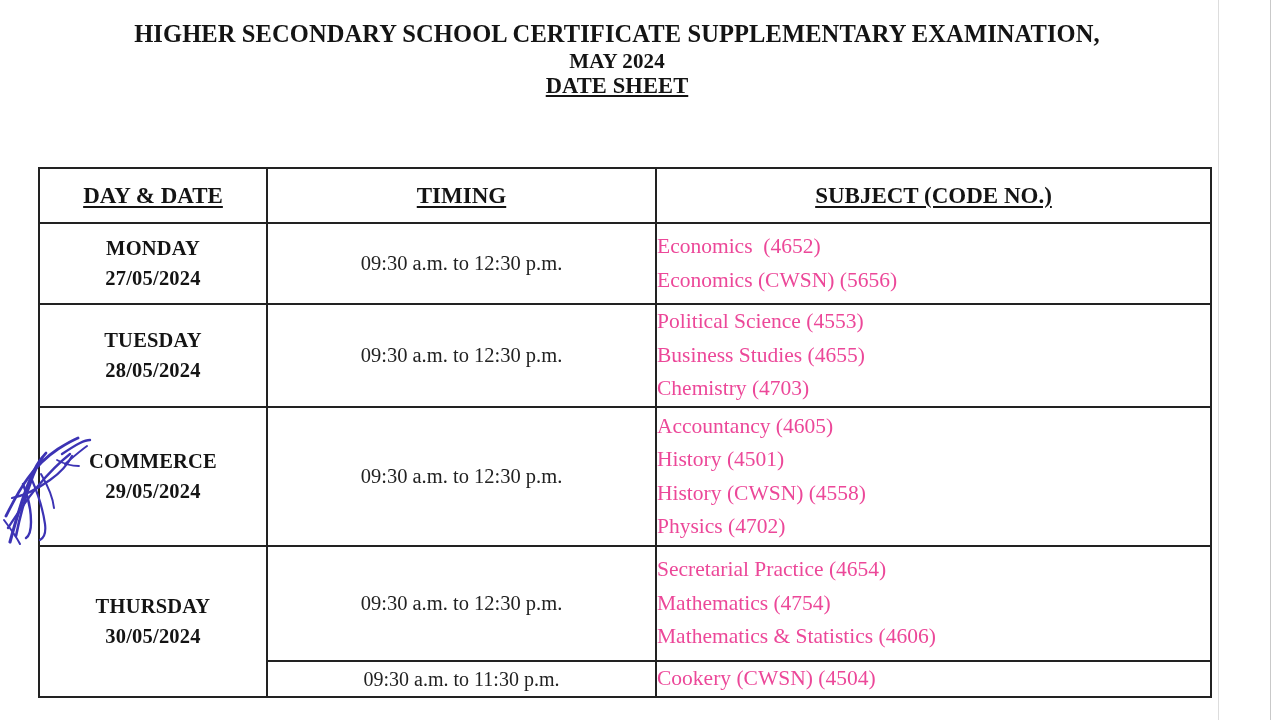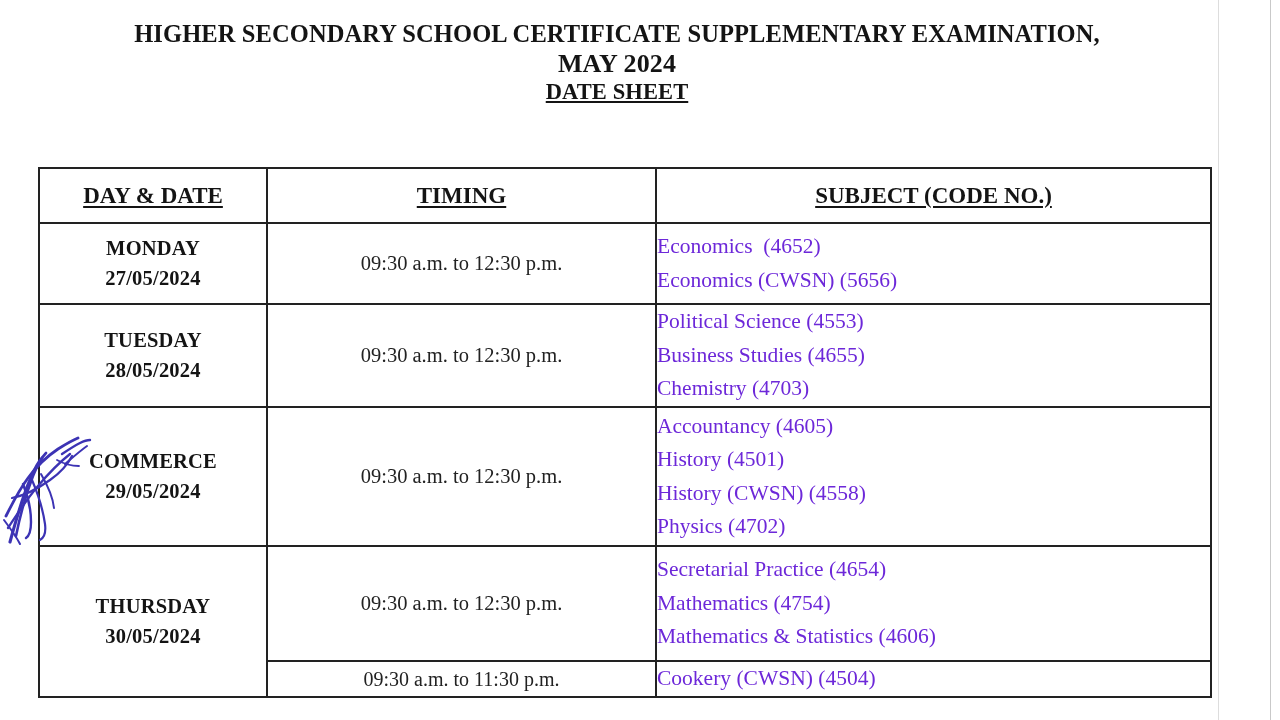--- a/index.html
+++ b/index.html
@@ -44,21 +44,21 @@
     text-align: center;
     line-height: 1.17;
   }
   .hdr-line {
     font-weight: bold;
     letter-spacing: 0.1px;
     color: #141414;
     white-space: nowrap;
   }
   .hdr-line1 { font-size: 24.5px; }
-  .hdr-line2 { font-size: 26px; }
+  .hdr-line2 { font-size: 21px; }
   .hdr-line3 { font-size: 22.5px; }
   .hdr-line4 {
     font-size: 22.5px;
     text-decoration: underline;
     text-underline-offset: 2px;
   }
 
   
   .sheet-table {
     position: absolute;
@@ -107,21 +107,21 @@
     text-align: center;
     font-size: 20.5px;
     color: #222222;
   }
 
   
   .subj-cell {
     padding: 5px 0 5px 10px;
     font-size: 21.5px;
     line-height: 1.555;
-    color: #6d28d9;
+    color: #ec4899;
     text-align: left;
   }
   .subj-line { display: block; white-space: pre; }
 
   
   .row-mon .day-cell,
   .row-mon .time-cell,
   .row-mon .subj-cell { height: 79px; }
   .row-tue .day-cell,
   .row-tue .time-cell,

